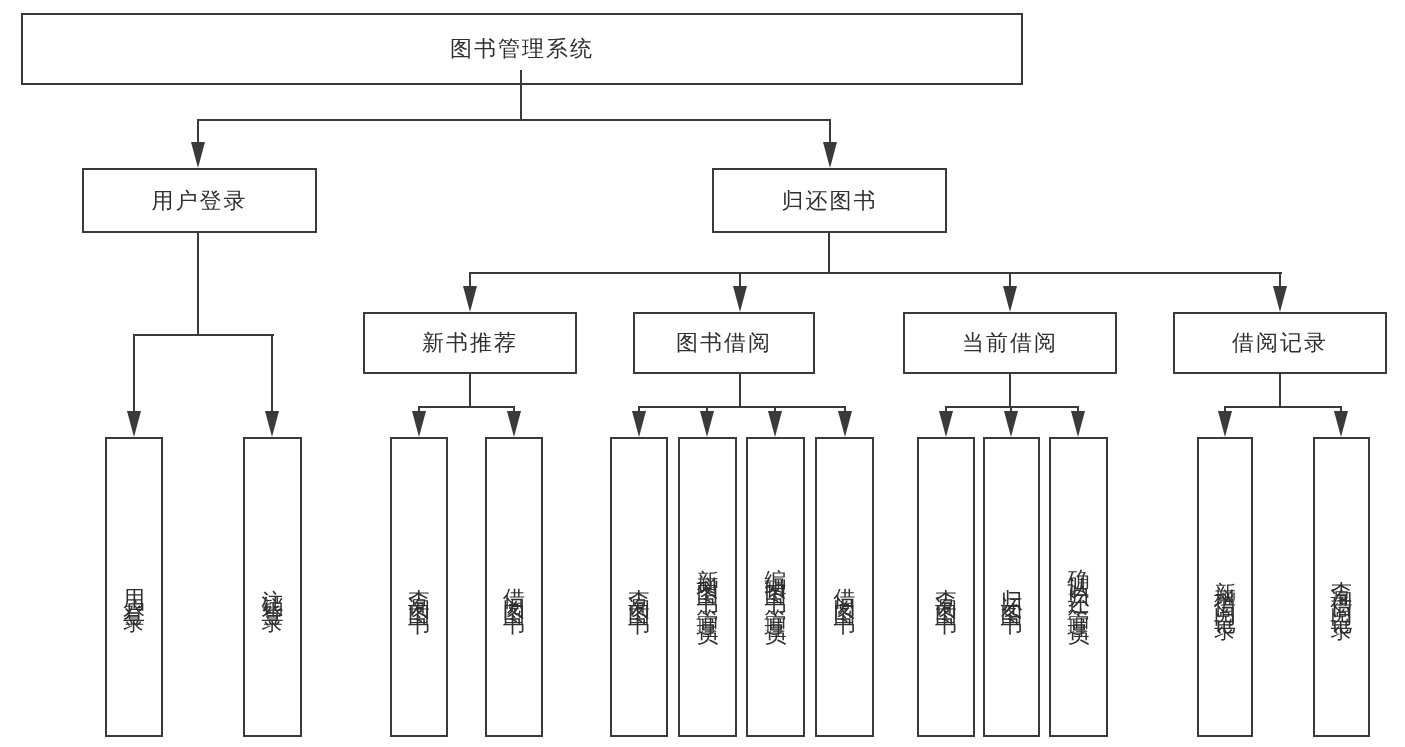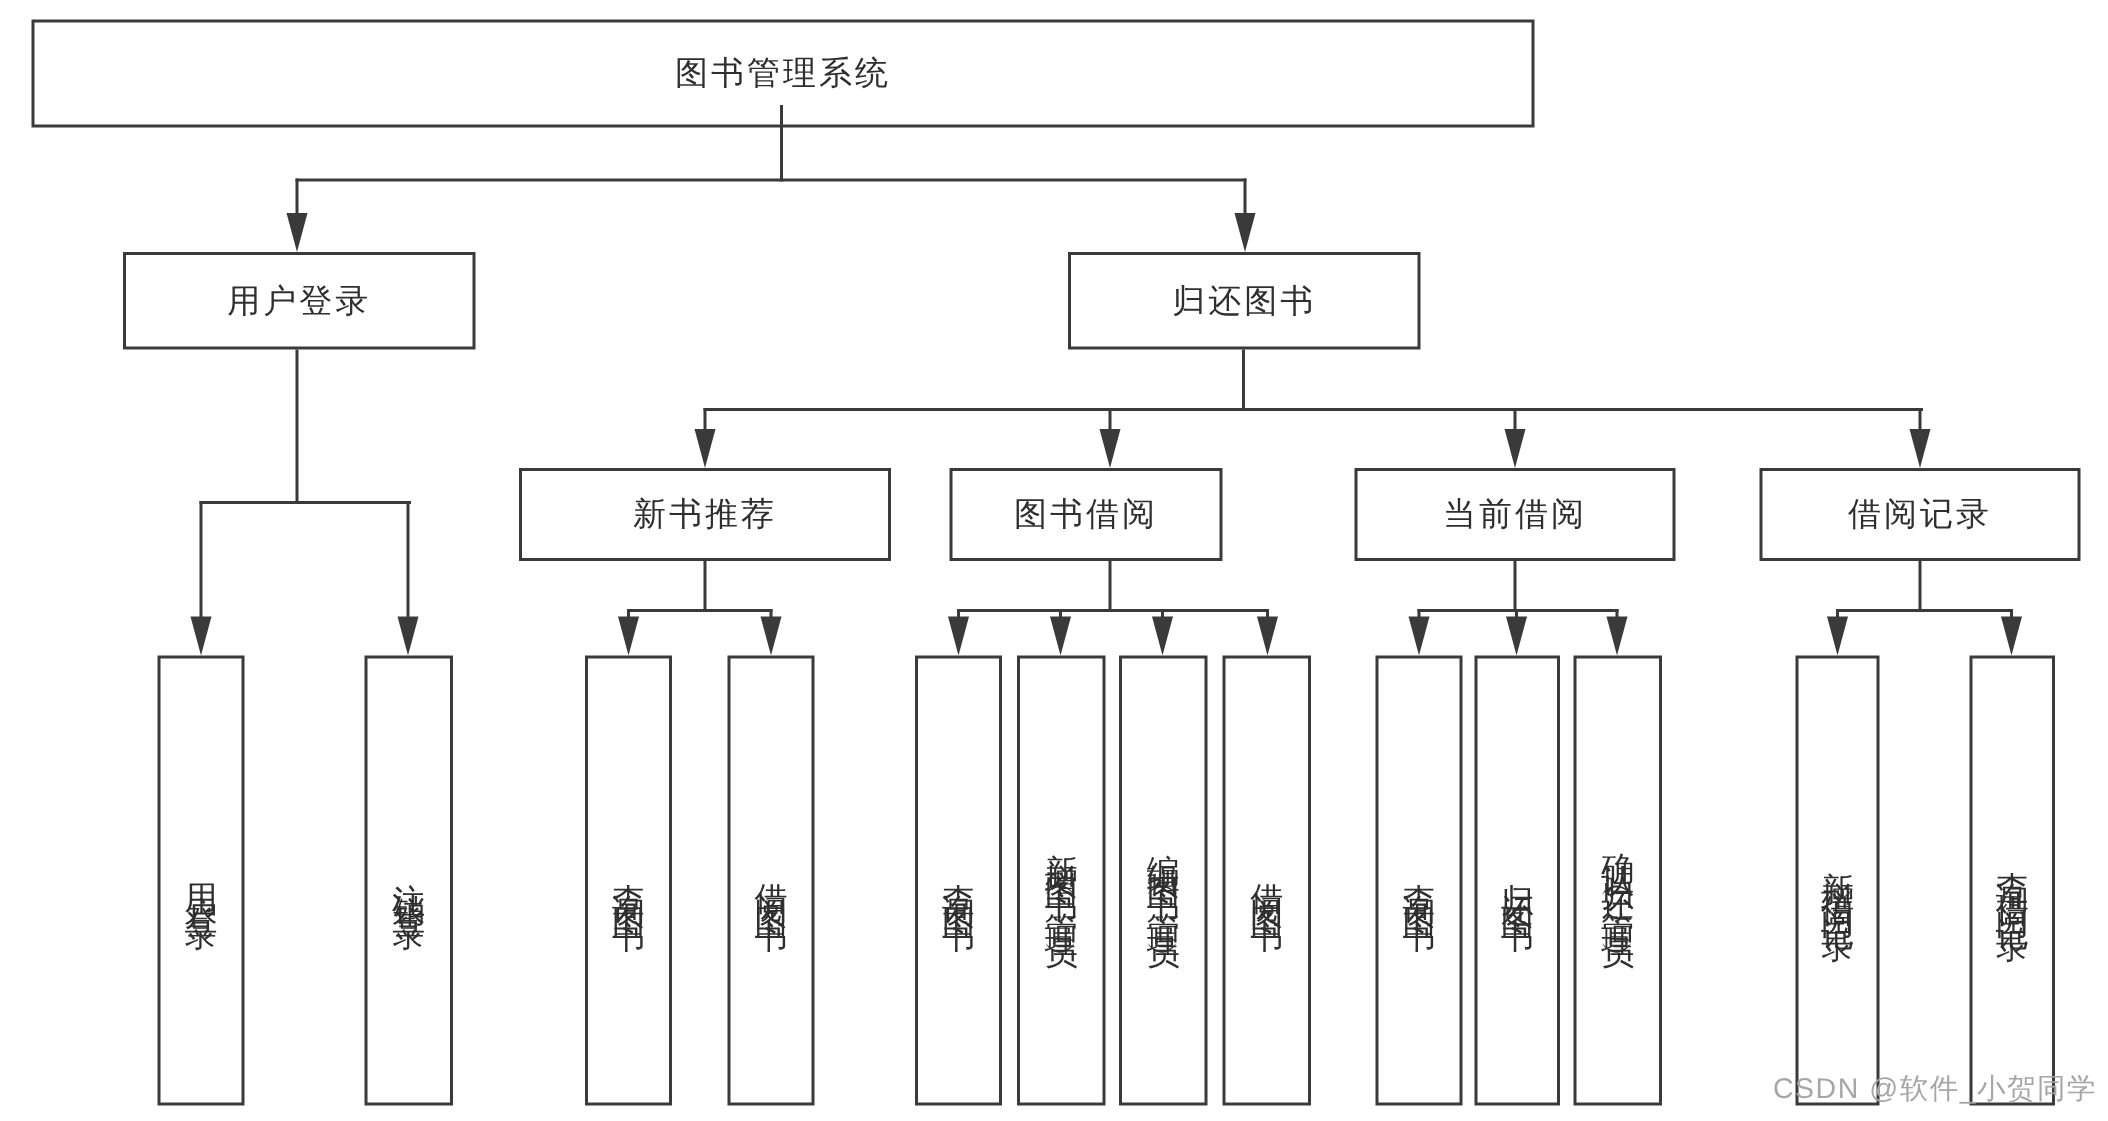--- a/index.html
+++ b/index.html
@@ -57,21 +57,21 @@
     <span>图书管理系统</span>
   </div>
 
   <div class="box hbox" style="left:82px;top:168px;width:235px;height:65px">
     <span>用户登录</span>
   </div>
   <div class="box hbox" style="left:712px;top:168px;width:235px;height:65px">
     <span>归还图书</span>
   </div>
 
-  <div class="box hbox" style="left:346px;top:312px;width:248px;height:62px">
+  <div class="box hbox" style="left:363px;top:312px;width:214px;height:62px">
     <span>新书推荐</span>
   </div>
   <div class="box hbox" style="left:633px;top:312px;width:182px;height:62px">
     <span>图书借阅</span>
   </div>
   <div class="box hbox" style="left:903px;top:312px;width:214px;height:62px">
     <span>当前借阅</span>
   </div>
   <div class="box hbox" style="left:1173px;top:312px;width:214px;height:62px">
     <span>借阅记录</span>
@@ -173,15 +173,14 @@
   <div class="vline" style="left:1077px;top:406px;height:10px"></div>
   <div class="arrow" style="left:1071px;top:411px"></div>
 
   <div class="vline" style="left:1279px;top:374px;height:34px"></div>
   <div class="hline" style="left:1224px;top:406px;width:118px"></div>
   <div class="vline" style="left:1224px;top:406px;height:10px"></div>
   <div class="arrow" style="left:1218px;top:411px"></div>
   <div class="vline" style="left:1340px;top:406px;height:10px"></div>
   <div class="arrow" style="left:1334px;top:411px"></div>
 
-  <div class="watermark">CSDN @软件_小贺同学</div>
 
 </div>
 
 </body></html>

